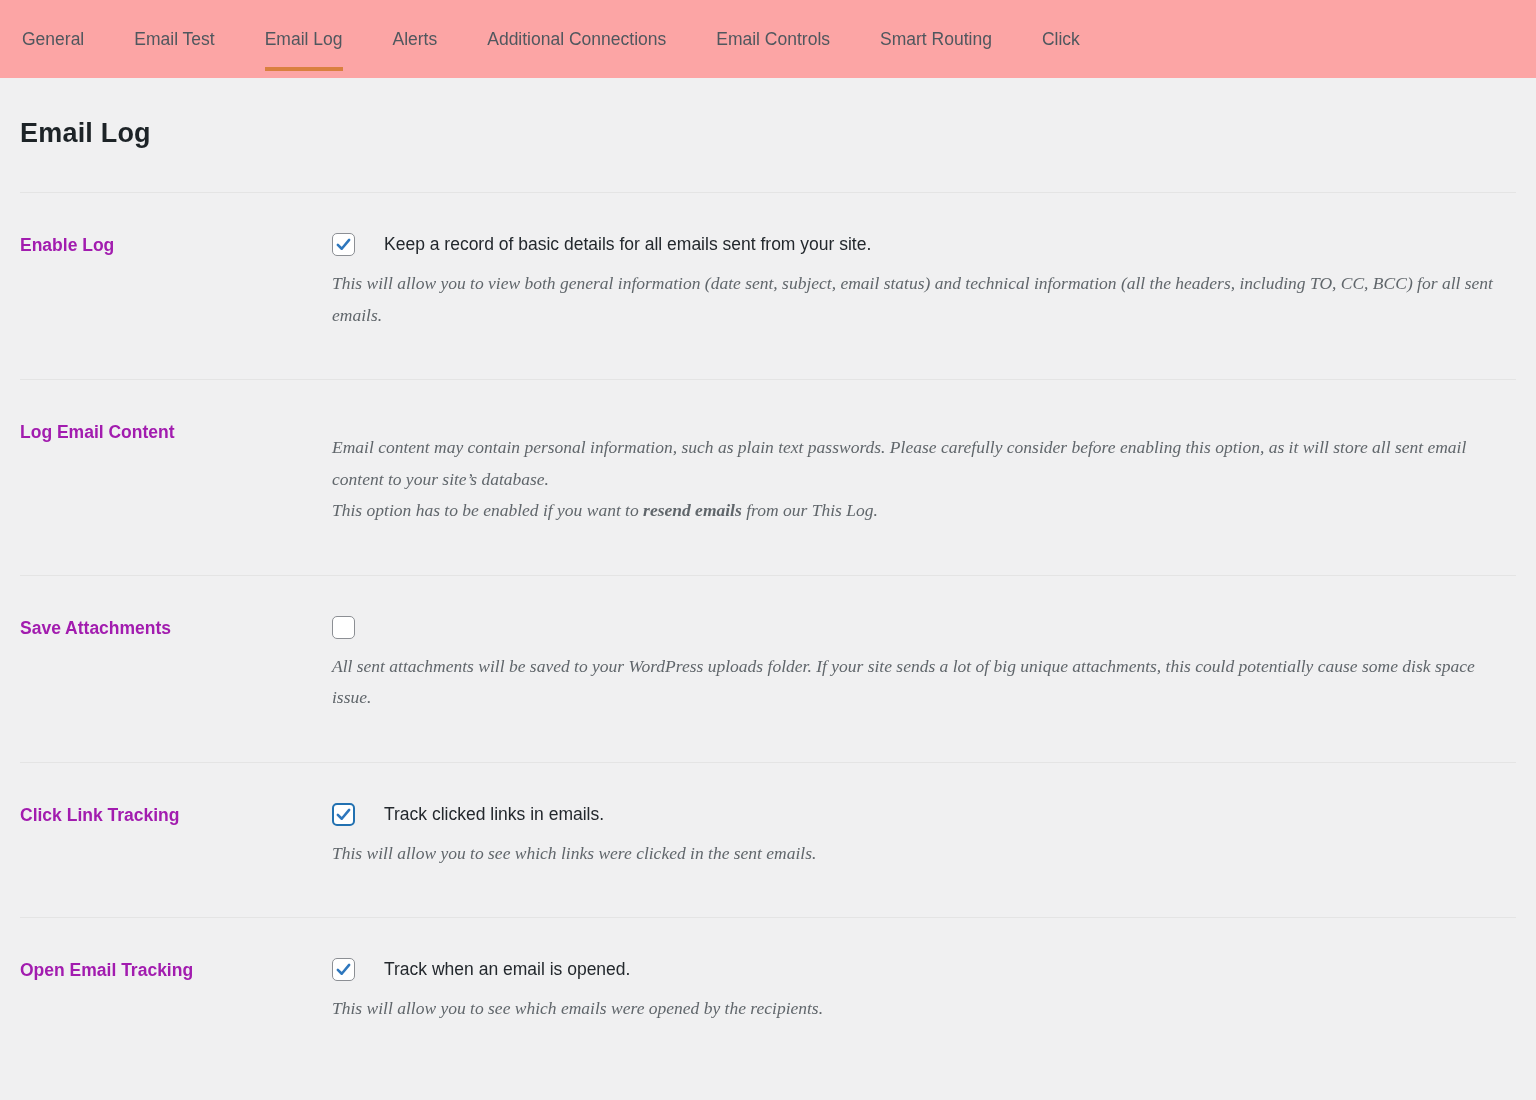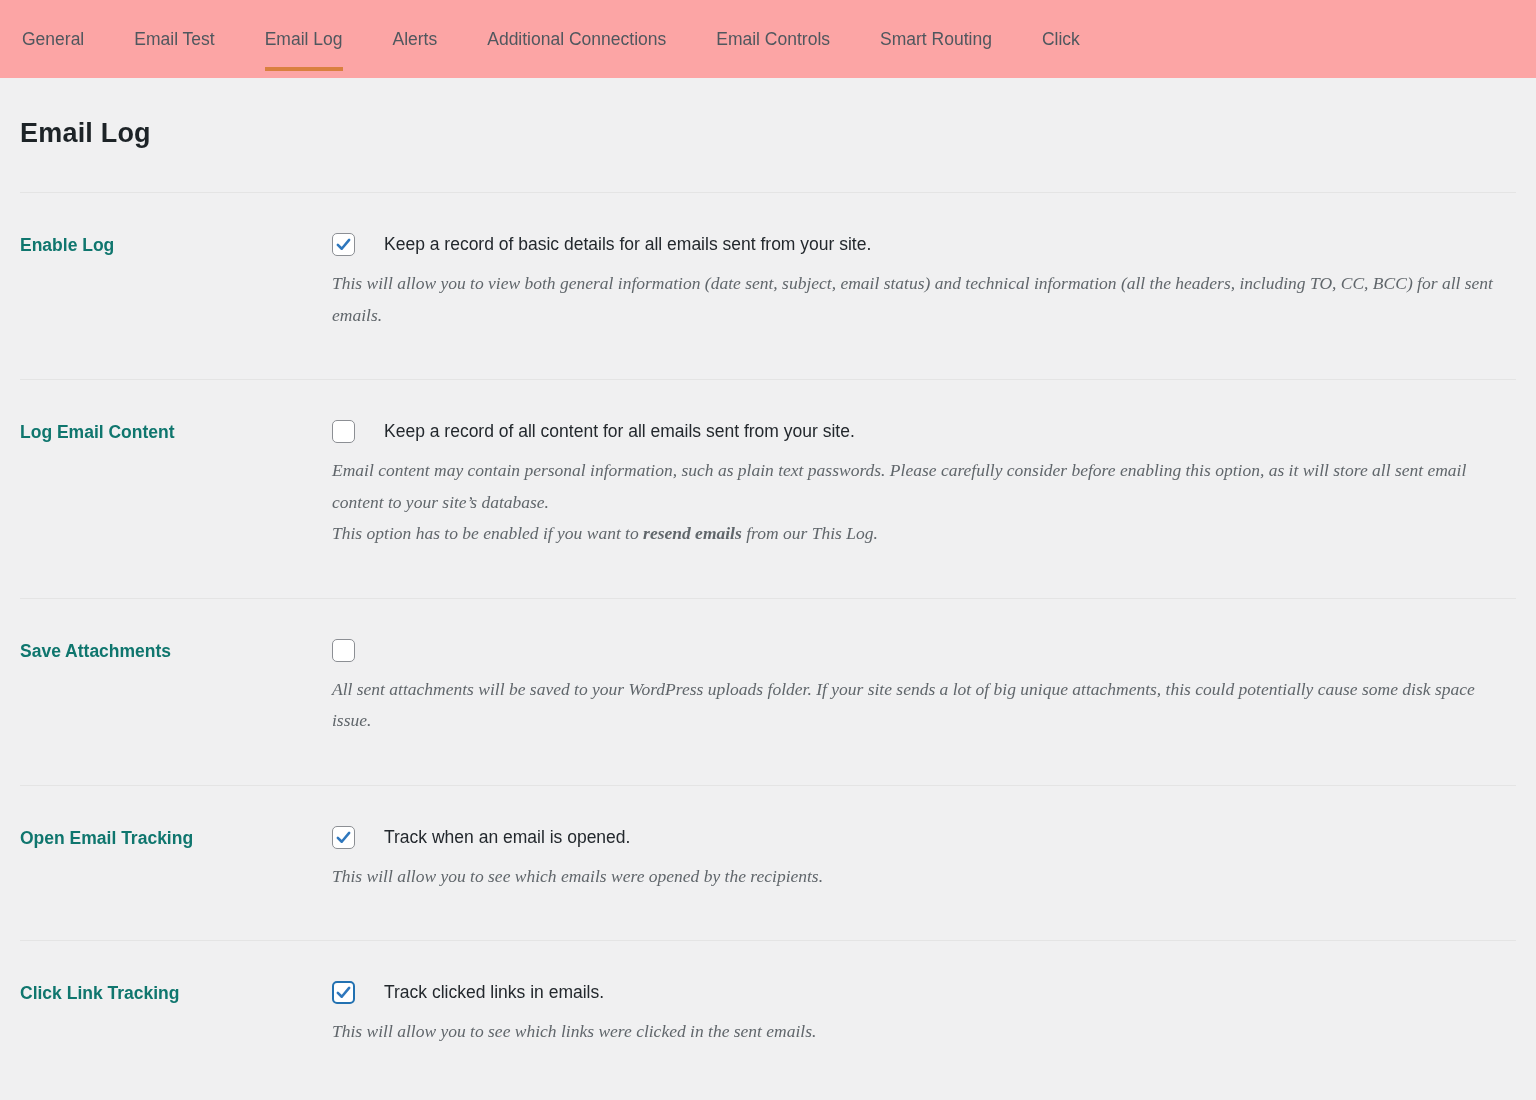--- a/index.html
+++ b/index.html
@@ -48,21 +48,21 @@
   .settings-row {
     display: flex;
     border-top: 1px solid #e4e4e4;
     padding: 40px 0 48px 0;
   }
   .row-label {
     width: 312px;
     flex: 0 0 312px;
     font-size: 17.5px;
     font-weight: 700;
-    color: #0f766e;
+    color: #a21caf;
     padding-top: 2px;
   }
   .row-main { flex: 1; min-width: 0; padding-right: 2px; }
   .checkbox-line {
     display: flex;
     align-items: center;
   }
   .checkbox {
     width: 23px; height: 23px;
     flex: 0 0 23px;
@@ -123,68 +123,62 @@
         </span>
         <span class="checkbox-label">Keep a record of basic details for all emails sent from your site.</span>
       </div>
       <div class="row-desc">This will allow you to view both general information (date sent, subject, email status) and technical information (all the headers, including TO, CC, BCC) for all sent emails.</div>
     </div>
   </div>
 
   <div class="settings-row">
     <div class="row-label">Log Email Content</div>
     <div class="row-main">
-      <div class="checkbox-line">
-        <span class="checkbox">
-          
-        </span>
-        <span class="checkbox-label">Keep a record of all content for all emails sent from your site.</span>
-      </div>
       <div class="row-desc">
         <div>Email content may contain personal information, such as plain text passwords. Please carefully consider before enabling this option, as it will store all sent email content to your site’s database.</div>
         <div><span>This option has to be enabled if you want to </span><span class="bold">resend emails</span><span> from our This Log.</span></div>
       </div>
     </div>
   </div>
 
   <div class="settings-row">
     <div class="row-label">Save Attachments</div>
     <div class="row-main">
       <div class="checkbox-line">
         <span class="checkbox">
           
         </span>
       </div>
       <div class="row-desc">All sent attachments will be saved to your WordPress uploads folder. If your site sends a lot of big unique attachments, this could potentially cause some disk space issue.</div>
     </div>
   </div>
 
   <div class="settings-row">
+    <div class="row-label">Click Link Tracking</div>
+    <div class="row-main">
+      <div class="checkbox-line">
+        <span class="checkbox checked focused">
+          <svg viewBox="0 0 24 24">
+              <path d="M4 12.5l5.5 5.5L20 5.5" fill="none" stroke="#2e77bd" stroke-width="3.6" stroke-linecap="round" stroke-linejoin="round"></path>
+            </svg>
+        </span>
+        <span class="checkbox-label">Track clicked links in emails.</span>
+      </div>
+      <div class="row-desc">This will allow you to see which links were clicked in the sent emails.</div>
+    </div>
+  </div>
+
+  <div class="settings-row">
     <div class="row-label">Open Email Tracking</div>
     <div class="row-main">
       <div class="checkbox-line">
         <span class="checkbox checked">
           <svg viewBox="0 0 24 24">
               <path d="M4 12.5l5.5 5.5L20 5.5" fill="none" stroke="#2e77bd" stroke-width="3.6" stroke-linecap="round" stroke-linejoin="round"></path>
             </svg>
         </span>
         <span class="checkbox-label">Track when an email is opened.</span>
       </div>
       <div class="row-desc">This will allow you to see which emails were opened by the recipients.</div>
     </div>
   </div>
 
-  <div class="settings-row">
-    <div class="row-label">Click Link Tracking</div>
-    <div class="row-main">
-      <div class="checkbox-line">
-        <span class="checkbox checked focused">
-          <svg viewBox="0 0 24 24">
-              <path d="M4 12.5l5.5 5.5L20 5.5" fill="none" stroke="#2e77bd" stroke-width="3.6" stroke-linecap="round" stroke-linejoin="round"></path>
-            </svg>
-        </span>
-        <span class="checkbox-label">Track clicked links in emails.</span>
-      </div>
-      <div class="row-desc">This will allow you to see which links were clicked in the sent emails.</div>
-    </div>
-  </div>
-
 </div>
 
 </body></html>

